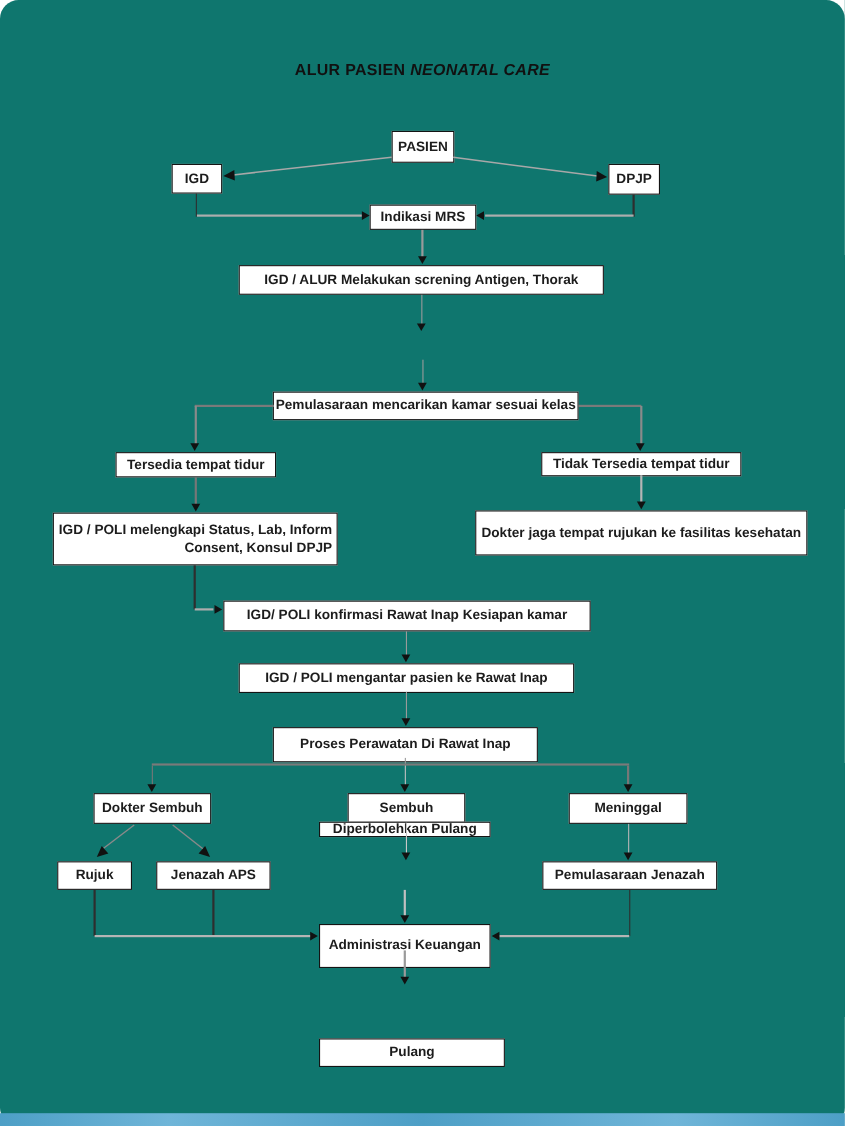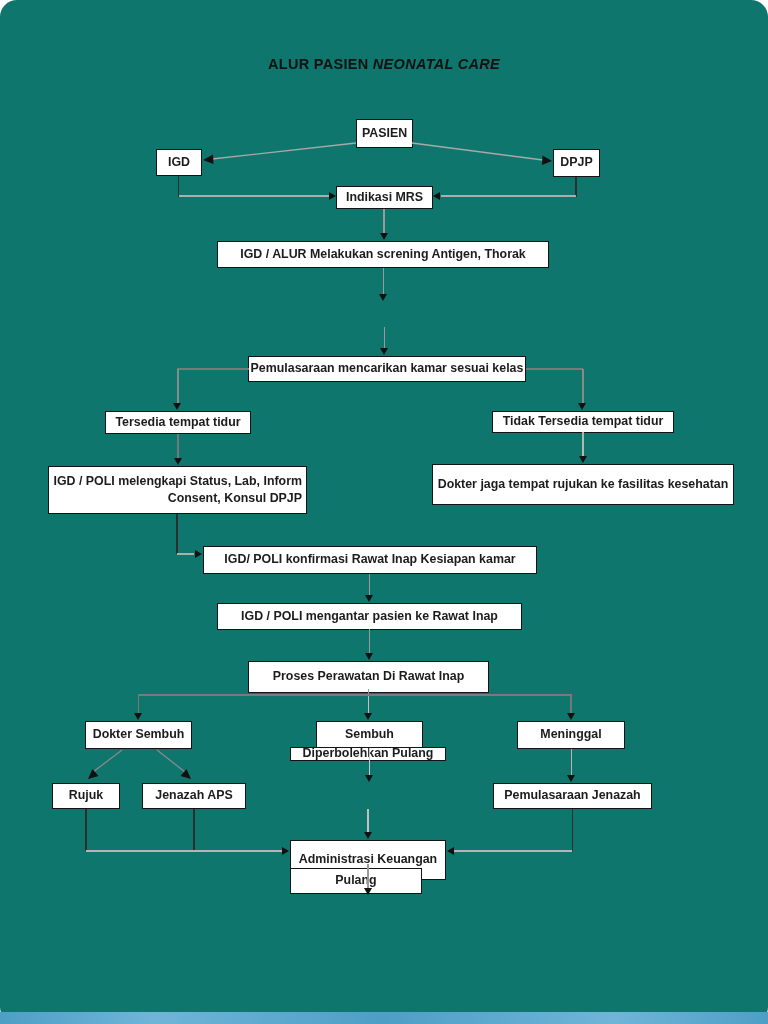--- a/index.html
+++ b/index.html
@@ -47,21 +47,21 @@
   <div class="node nw" style="left:203px;top:546px;width:334px;height:28px">IGD/ POLI  konfirmasi  Rawat Inap Kesiapan kamar</div>
   <div class="node nw" style="left:248px;top:661px;width:241px;height:32px">Proses Perawatan Di Rawat Inap</div>
   <div class="node nw" style="left:85px;top:721px;width:107px;height:28px">Dokter Sembuh</div>
   <div class="node nw" style="left:316px;top:721px;width:107px;height:27px">Sembuh</div>
   <div class="node nw" style="left:517px;top:721px;width:108px;height:28px">Meninggal</div>
   <div class="node nw" style="left:52px;top:783px;width:68px;height:26px">Rujuk</div>
   <div class="node nw" style="left:142px;top:783px;width:104px;height:26px">Jenazah APS</div>
   <div class="node nw" style="left:290px;top:747px;width:156px;height:14px">Diperbolehkan Pulang</div>
   <div class="node nw" style="left:493px;top:783px;width:159px;height:26px">Pemulasaraan Jenazah</div>
   <div class="node nw" style="left:290px;top:840px;width:156px;height:40px">Administrasi Keuangan</div>
-  <div class="node nw" style="left:290px;top:868px;width:132px;height:26px">Pulang</div>
+  <div class="node nw" style="left:290px;top:944px;width:169px;height:26px">Pulang</div>
 
   <div class="vl dark" style="left:177.7px;top:176px;height:21px"></div>
   <div class="hl" style="left:179px;top:195px;width:150px"></div>
   <div class="arr right" style="left:329px;top:191.5px"></div>
   <div class="vl dark" style="left:575.3px;top:177px;height:20px"></div>
   <div class="hl" style="left:441px;top:195px;width:135px"></div>
   <div class="arr left" style="left:433px;top:191.5px"></div>
 
   <div class="vl" style="left:383.4px;top:209px;height:25px"></div>
   <div class="arr down" style="left:379.5px;top:233px"></div>

